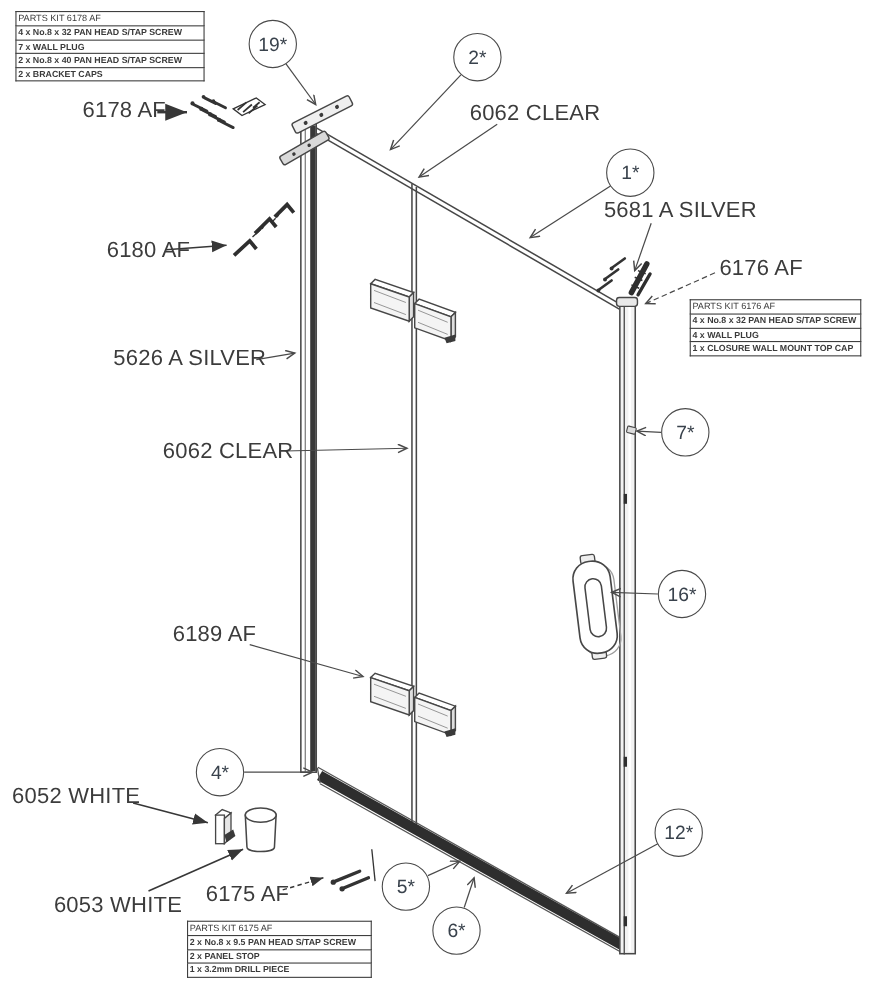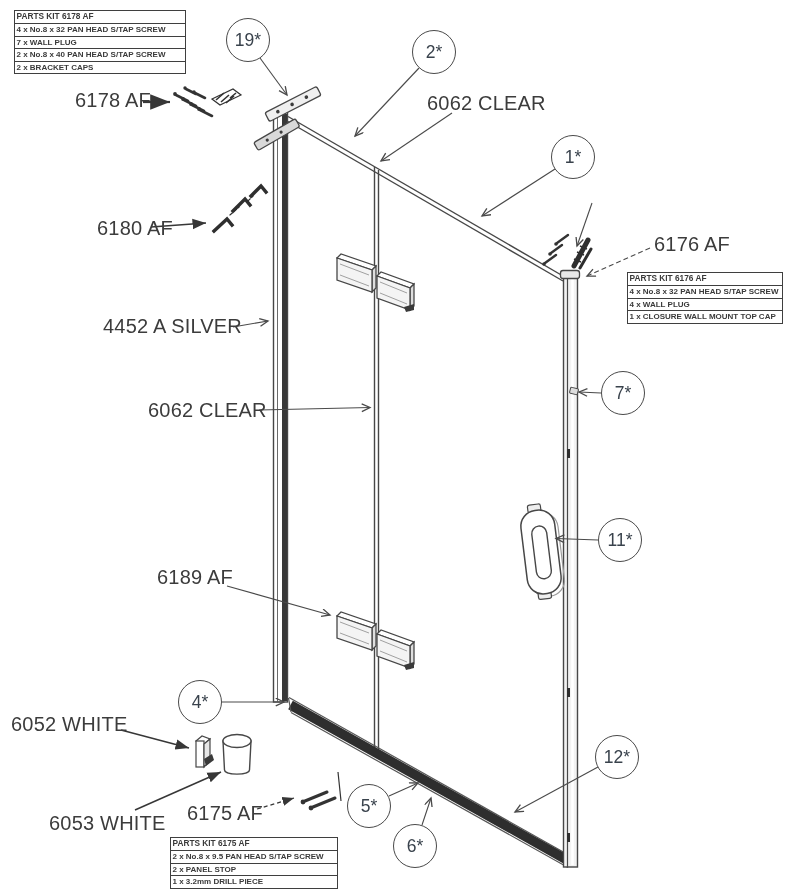--- a/index.html
+++ b/index.html
@@ -6,21 +6,21 @@
   .stage{position:relative;width:803px;height:896px;background:#ffffff;
          font-family:"Liberation Sans",sans-serif;color:#3d3d3d;overflow:hidden;}
   .stage svg{position:absolute;left:0;top:0;}
   .plabel{position:absolute;font-size:20px;white-space:nowrap;color:#3c3c3c;letter-spacing:.2px;}
   .callout{position:absolute;width:44px;height:44px;border:1.7px solid #4a4a4a;border-radius:50%;
            background:#fff;display:flex;align-items:center;justify-content:center;
            font-size:17.5px;color:#39424c;box-sizing:border-box;}
   .parts-table{position:absolute;border-collapse:collapse;background:#fff;table-layout:fixed;}
   .parts-table th,.parts-table td{border:1.1px solid #3f3f3f;font-size:8px;line-height:1.2;
            padding:1px 1.5px;text-align:left;white-space:nowrap;overflow:hidden;color:#3a3a3a;font-weight:bold;}
-  .parts-table th{font-weight:bold;font-size:8.3px;}
+  .parts-table th{font-weight:normal;font-size:8.3px;}
 </style>
 </head>
 <body>
 
 <div class="stage">
 
   <svg width="803" height="896" viewBox="0 0 803 896">
     <defs>
       <marker id="oa" markerWidth="11" markerHeight="9" refX="8" refY="4" orient="auto">
         <path d="M0.5,0.5 L8,4 L0.5,7.5" fill="none" stroke="#4a4a4a" stroke-width="1.2"></path>
@@ -193,34 +193,35 @@
       <line x1="143" y1="102" x2="170" y2="102" stroke-width="2.2" marker-end="url(#fa)"></line>
       <line x1="151" y1="227" x2="206" y2="223" stroke-width="1.5" marker-end="url(#fa)"></line>
       <line x1="121" y1="730" x2="189" y2="748" stroke-width="1.5" marker-end="url(#fa)"></line>
       <line x1="135" y1="810" x2="221" y2="772" stroke-width="1.5" marker-end="url(#fa)"></line>
       <line x1="257" y1="809" x2="294" y2="798" stroke-width="1.3" stroke-dasharray="4 3" marker-end="url(#fa)"></line>
     </g>
   </svg>
 
   <div class="plabel" style="left:75px;top:89px">6178 AF</div>
   <div class="plabel" style="left:97px;top:217px">6180 AF</div>
-  <div class="plabel" style="left:103px;top:315px">4452 A SILVER</div>
+  <div class="plabel" style="left:103px;top:315px">5626 A SILVER</div>
   <div class="plabel" style="left:148px;top:399px">6062 CLEAR</div>
   <div class="plabel" style="left:427px;top:92px">6062 CLEAR</div>
+  <div class="plabel" style="left:549px;top:180px">5681 A SILVER</div>
   <div class="plabel" style="left:654px;top:233px">6176 AF</div>
   <div class="plabel" style="left:157px;top:566px">6189 AF</div>
   <div class="plabel" style="left:11px;top:713px">6052 WHITE</div>
   <div class="plabel" style="left:49px;top:812px">6053 WHITE</div>
   <div class="plabel" style="left:187px;top:802px">6175 AF</div>
 
   <div class="callout" style="left:226px;top:18px">19*</div>
   <div class="callout" style="left:412px;top:30px">2*</div>
   <div class="callout" style="left:551px;top:135px">1*</div>
   <div class="callout" style="left:601px;top:371px">7*</div>
-  <div class="callout" style="left:598px;top:518px">11*</div>
+  <div class="callout" style="left:598px;top:518px">16*</div>
   <div class="callout" style="left:178px;top:680px">4*</div>
   <div class="callout" style="left:347px;top:784px">5*</div>
   <div class="callout" style="left:393px;top:824px">6*</div>
   <div class="callout" style="left:595px;top:735px">12*</div>
 
   <table class="parts-table" style="left:14px;top:10px;width:172px">
     <tbody>
       <tr>
           <th>PARTS KIT 6178 AF</th>
         </tr>

